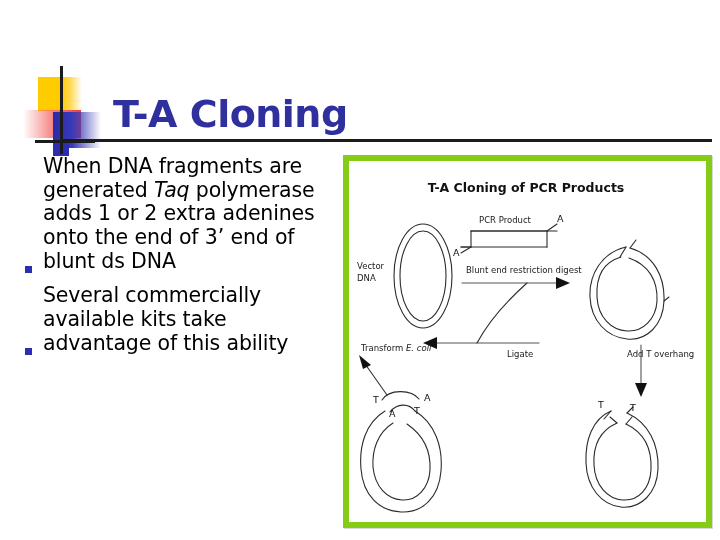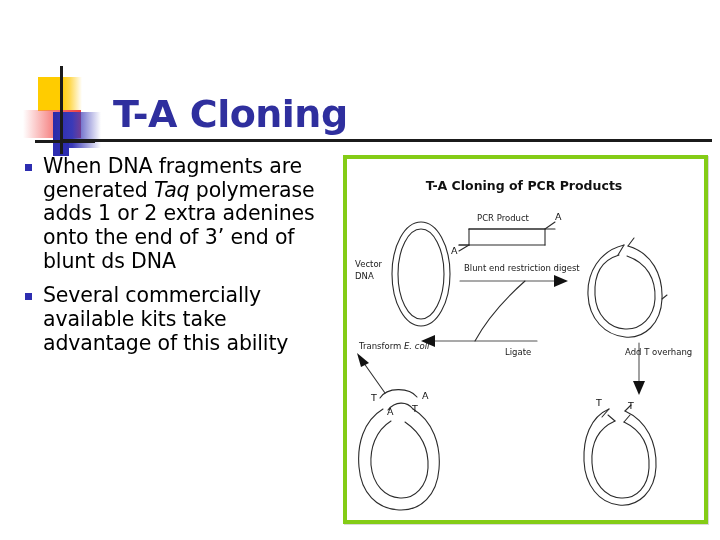--- a/index.html
+++ b/index.html
@@ -103,21 +103,21 @@
 
   
   #body-col {
     position: absolute;
     left: 25px;
     top: 155px;
     width: 310px;
   }
   .bullet-row {
     display: flex;
-    align-items: flex-start;
+    align-items: flex-end;
     margin-bottom: 11px;
   }
   .bullet-marker {
     flex: 0 0 auto;
     width: 7px;
     height: 7px;
     background: #2d2db0;
     margin-top: 9px;
     margin-right: 11px;
   }
@@ -130,21 +130,21 @@
   .bullet-text i { font-style: italic; }
 
   
   #figure-frame {
     position: absolute;
     left: 343px;
     top: 155px;
     width: 357px;
     height: 361px;
     background: #ffffff;
-    border: 4px solid #84cc16;
+    border: 6px solid #84cc16;
     box-shadow: 1px 1px 0 #d9d9d9;
     overflow: hidden;
   }
   #figure-svg { display: block; }
 </style>
 </head>
 <body>
 
 <div id="slide">
 

